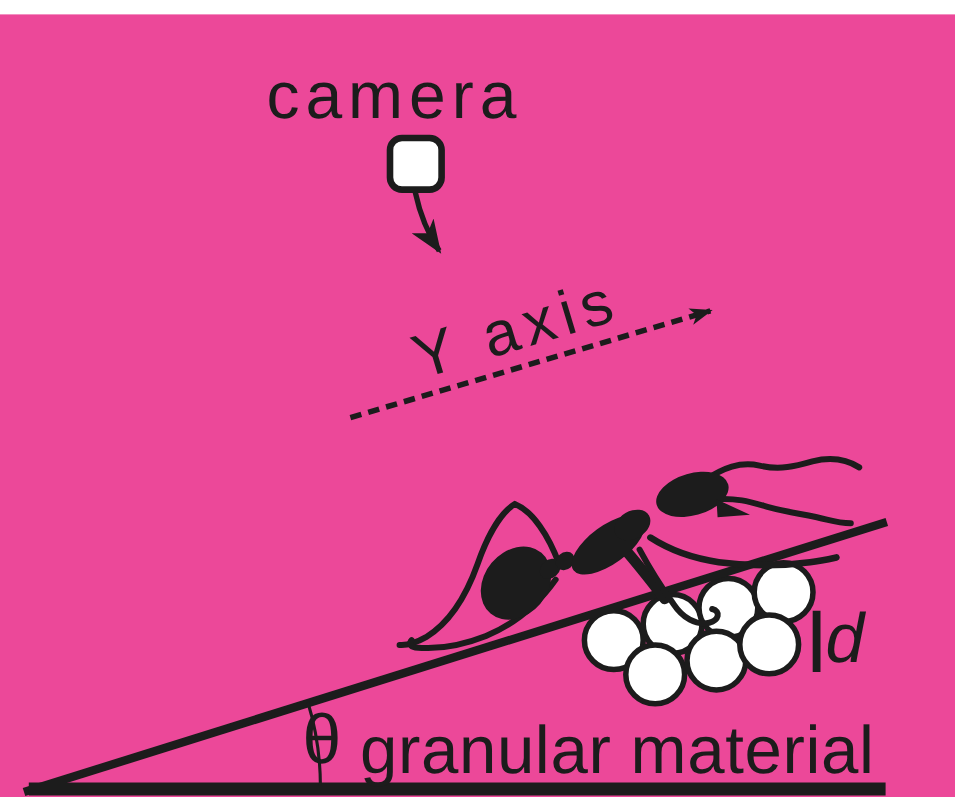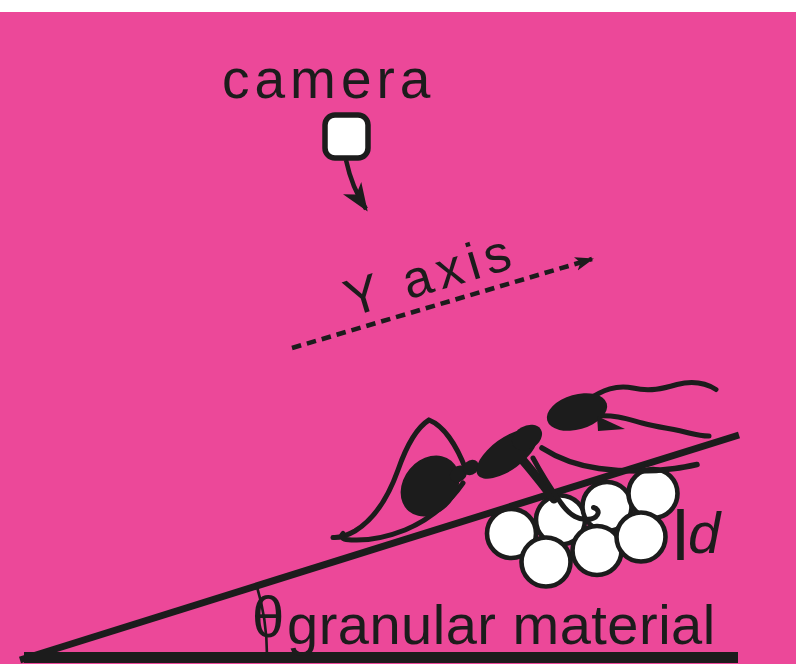--- a/index.html
+++ b/index.html
@@ -22,21 +22,21 @@
     line-height: 1;
     white-space: nowrap;
     color: #1c1c1c;
     user-select: none;
   }
   .label-camera   { left: 222px; top: 40px;  font-size: 55px; letter-spacing: 5px; }
   .label-yaxis    { left: 350px; top: 261px; font-size: 52px; letter-spacing: 6px;
                     transform: rotate(-16.7deg); transform-origin: 0 80%; }
   .label-ant      { left: 411px; top: 336px; font-size: 50px; letter-spacing: 1px; }
   .label-theta    { left: 252px; top: 576px; font-size: 58px; }
-  .label-granular { left: 287px; top: 585px; font-size: 56px; letter-spacing: 0.5px; }
+  .label-granular { left: 300px; top: 585px; font-size: 56px; letter-spacing: 0.5px; }
   .label-d        { left: 688px; top: 492px; font-size: 58px; font-style: italic; }
 </style>
 </head>
 <body>
 
 <div class="canvas">
 
   <svg class="layer" width="796" height="664" viewBox="0 0 796 664">
     <defs>
       <marker id="arrow-solid" markerUnits="userSpaceOnUse" markerWidth="28" markerHeight="22" viewBox="0 0 28 22" refX="25" refY="11" orient="auto">

